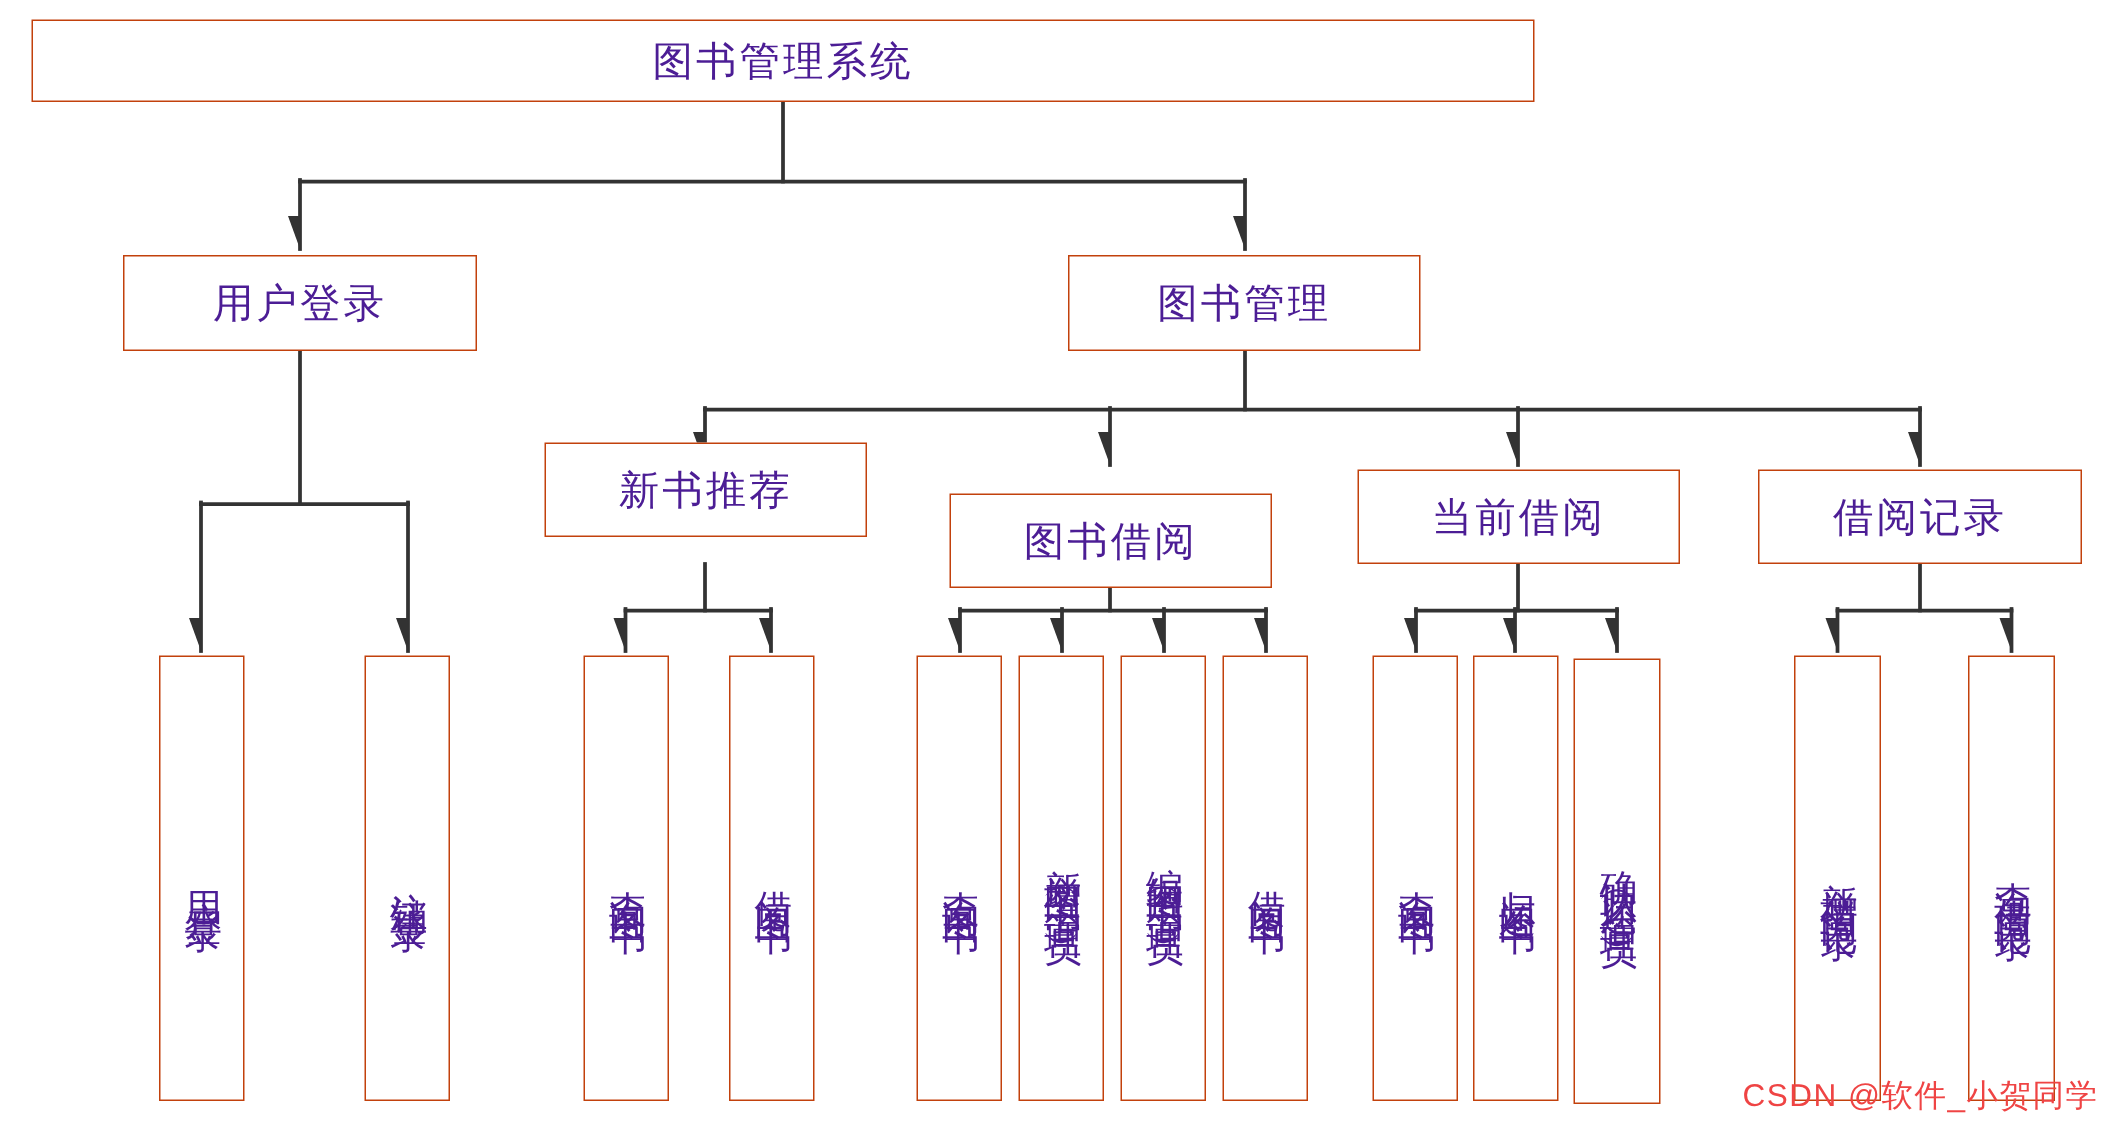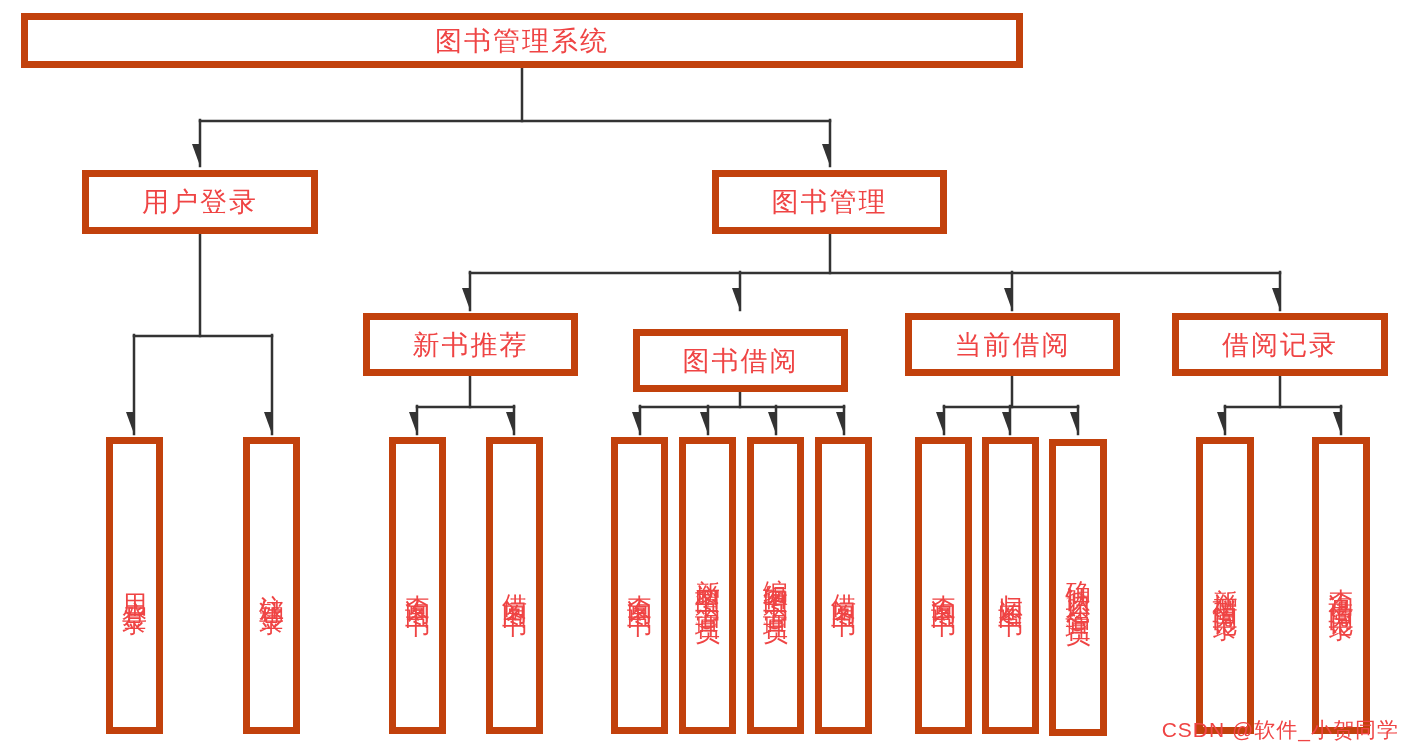--- a/index.html
+++ b/index.html
@@ -19,23 +19,23 @@
     position: absolute;
     left: 0;
     top: 0;
     width: 1405px;
     height: 747px;
     z-index: 0;
   }
   .node {
     position: absolute;
     box-sizing: border-box;
-    border: 7px solid #c2410c;
+    border: 1px solid #c2410c;
     background: #ffffff;
-    color: #ef4444;
+    color: #4c1d95;
     display: flex;
     align-items: center;
     justify-content: center;
     z-index: 1;
   }
   .hlabel {
     font-size: 27px;
     letter-spacing: 2px;
     white-space: nowrap;
   }
@@ -117,21 +117,21 @@
     <span class="hlabel">图书管理系统</span>
   </div>
 
   <div class="node" style="left:82px; top:170px; width:236px; height:64px;">
     <span class="hlabel">用户登录</span>
   </div>
   <div class="node" style="left:712px; top:170px; width:235px; height:64px;">
     <span class="hlabel">图书管理</span>
   </div>
 
-  <div class="node" style="left:363px; top:313px; width:215px; height:63px;">
+  <div class="node" style="left:363px; top:295px; width:215px; height:63px;">
     <span class="hlabel">新书推荐</span>
   </div>
   <div class="node" style="left:633px; top:329px; width:215px; height:63px;">
     <span class="hlabel">图书借阅</span>
   </div>
   <div class="node" style="left:905px; top:313px; width:215px; height:63px;">
     <span class="hlabel">当前借阅</span>
   </div>
   <div class="node" style="left:1172px; top:313px; width:216px; height:63px;">
     <span class="hlabel">借阅记录</span>

